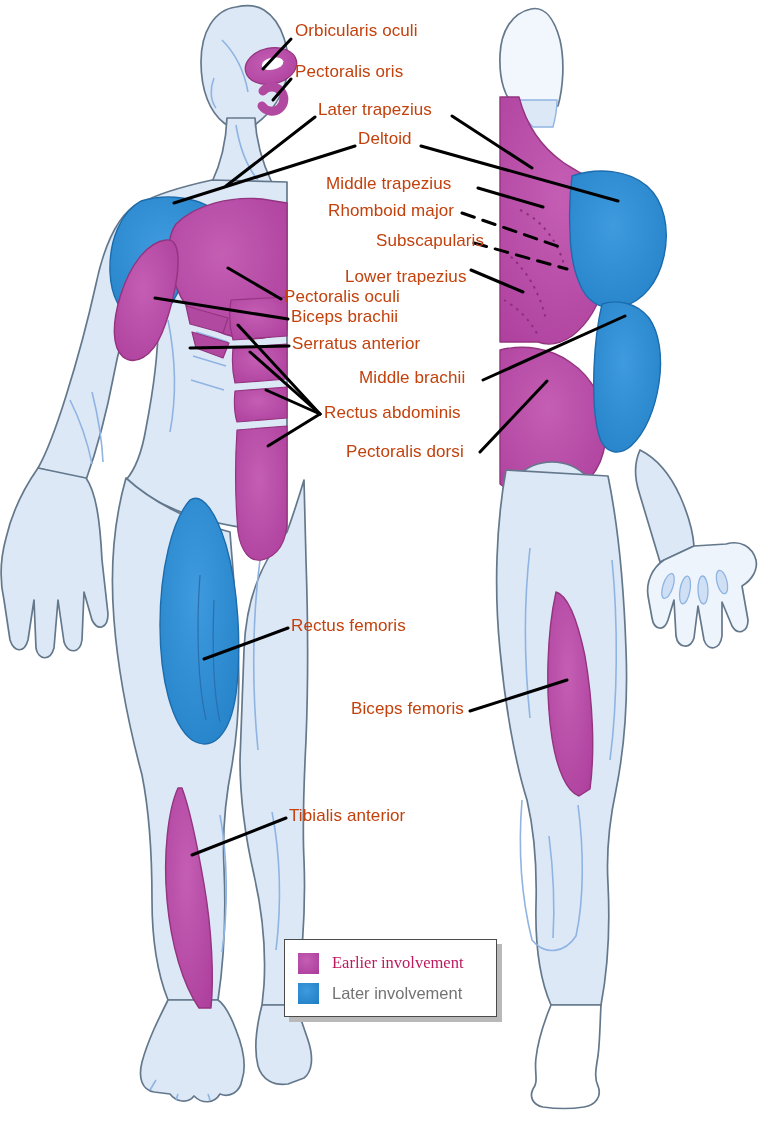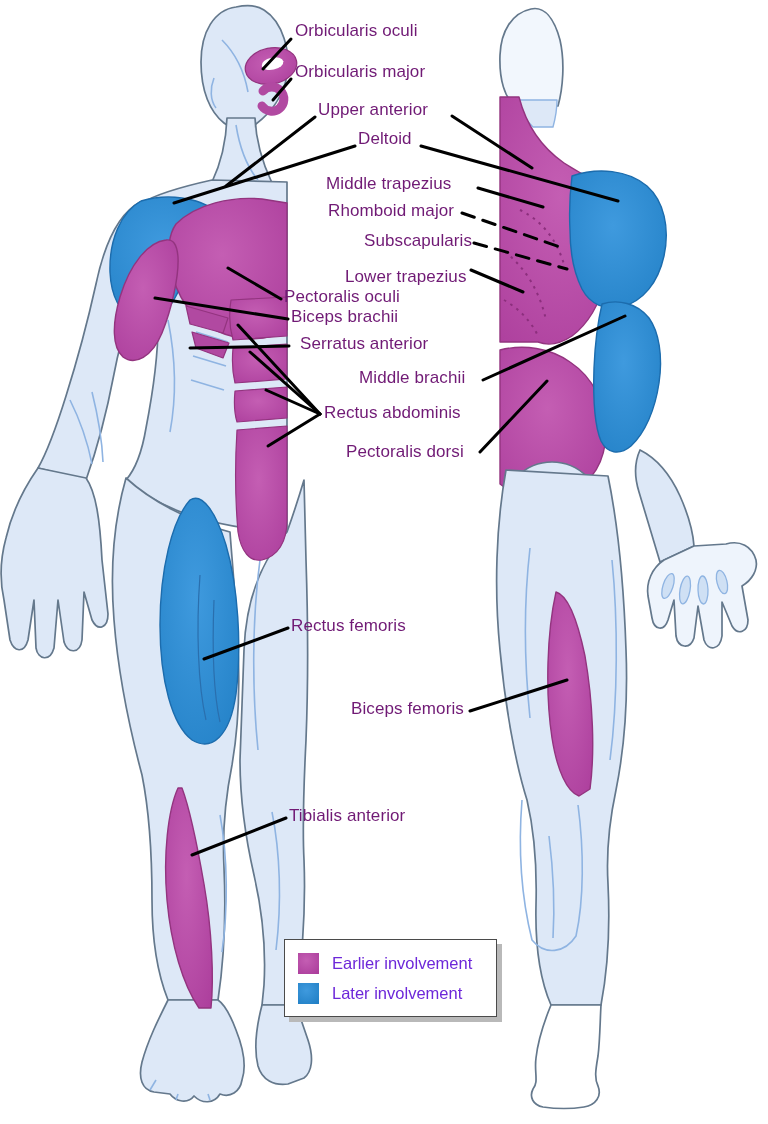--- a/index.html
+++ b/index.html
@@ -1,29 +1,29 @@
 <!DOCTYPE html>
 <html><head>
 <meta charset="utf-8">
 <style>
   html,body{margin:0;padding:0;background:#fff;}
   .stage{position:relative;width:768px;height:1124px;background:#ffffff;overflow:hidden;
          font-family:"Liberation Sans", sans-serif;}
   .stage svg{position:absolute;left:0;top:0;}
-  .lbl{position:absolute;white-space:nowrap;font-size:17px;line-height:1.1;color:#701a75;
+  .lbl{position:absolute;white-space:nowrap;font-size:17px;line-height:1.1;color:#c2410c;
        letter-spacing:.1px;}
   .legend{position:absolute;left:284px;top:939px;width:213px;height:78px;background:#fff;
           border:1.7px solid #4a4a4a;box-shadow:5px 5px 0 0 #b9b9b9;box-sizing:border-box;
           display:flex;flex-direction:column;justify-content:center;gap:9px;padding-left:13px;}
   .legrow{display:flex;align-items:center;gap:13px;font-size:16.5px;}
   .swatch{width:21px;height:21px;display:inline-block;flex:0 0 auto;}
   .sw-earlier{background:radial-gradient(circle at 40% 35%, #c45eb3 0%, #ac3e9c 90%);}
   .sw-later{background:radial-gradient(circle at 40% 35%, #3f9ade 0%, #2280c6 90%);}
-  .t-earlier{color:#6d28d9;}
-  .t-later{color:#6d28d9;}
+  .t-earlier{color:#be185d;font-family:Liberation Serif, serif;}
+  .t-later{color:#737373;}
 </style>
 </head>
 <body>
 
 <div class="stage">
 
 <svg width="768" height="1124" viewBox="0 0 768 1124">
   <defs>
     <radialGradient id="gm" cx="45%" cy="40%" r="80%">
       <stop offset="0%" stop-color="#c45eb3"></stop>
@@ -188,30 +188,30 @@
     <line x1="320" y1="414" x2="266" y2="390"></line>
     <line x1="320" y1="414" x2="268" y2="446"></line>
     <line x1="480" y1="452" x2="547" y2="381"></line>
     <line x1="288" y1="628" x2="204" y2="659"></line>
     <line x1="470" y1="711" x2="567" y2="680"></line>
     <line x1="286" y1="818" x2="192" y2="855"></line>
   </g>
 </svg>
 
   <div class="lbl" style="left:295px;top:22px">Orbicularis oculi</div>
-  <div class="lbl" style="left:295px;top:63px">Orbicularis major</div>
-  <div class="lbl" style="left:318px;top:101px">Upper anterior</div>
+  <div class="lbl" style="left:295px;top:63px">Pectoralis oris</div>
+  <div class="lbl" style="left:318px;top:101px">Later trapezius</div>
   <div class="lbl" style="left:358px;top:130px">Deltoid</div>
   <div class="lbl" style="left:326px;top:175px">Middle trapezius</div>
   <div class="lbl" style="left:328px;top:202px">Rhomboid major</div>
-  <div class="lbl" style="left:364px;top:232px">Subscapularis</div>
+  <div class="lbl" style="left:376px;top:232px">Subscapularis</div>
   <div class="lbl" style="left:345px;top:268px">Lower trapezius</div>
   <div class="lbl" style="left:284px;top:288px">Pectoralis oculi</div>
   <div class="lbl" style="left:291px;top:308px">Biceps brachii</div>
-  <div class="lbl" style="left:300px;top:335px">Serratus anterior</div>
+  <div class="lbl" style="left:292px;top:335px">Serratus anterior</div>
   <div class="lbl" style="left:359px;top:369px">Middle brachii</div>
   <div class="lbl" style="left:324px;top:404px">Rectus abdominis</div>
   <div class="lbl" style="left:346px;top:443px">Pectoralis dorsi</div>
   <div class="lbl" style="left:291px;top:617px">Rectus femoris</div>
   <div class="lbl" style="left:351px;top:700px">Biceps femoris</div>
   <div class="lbl" style="left:289px;top:807px">Tibialis anterior</div>
 
   <div class="legend">
     <div class="legrow">
       <span class="swatch sw-earlier"></span>

